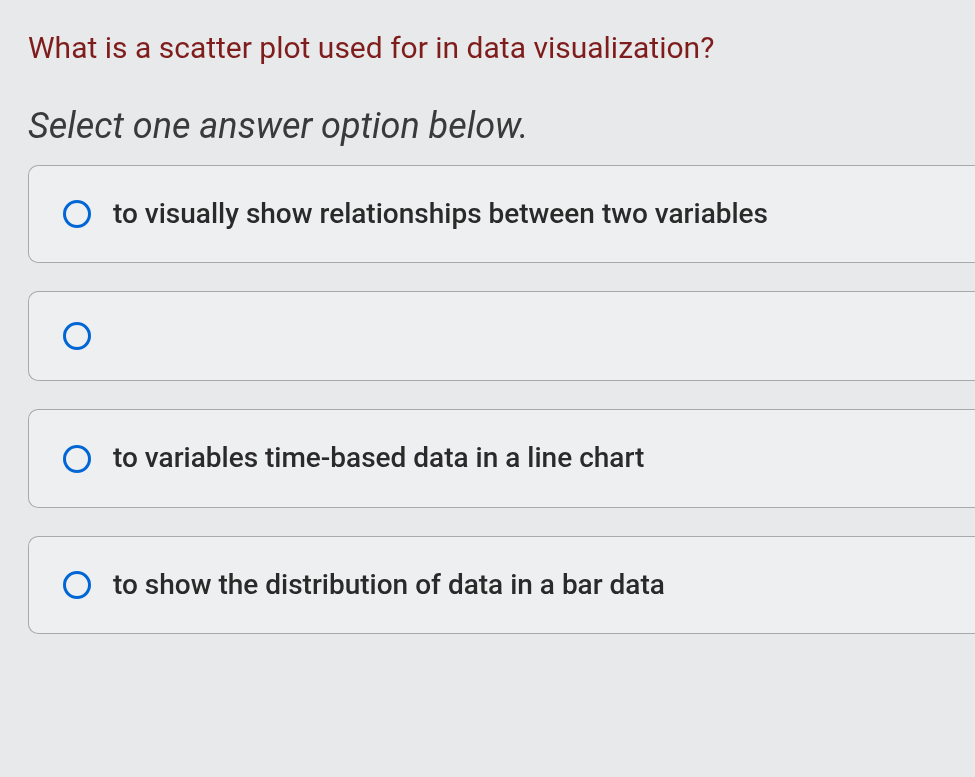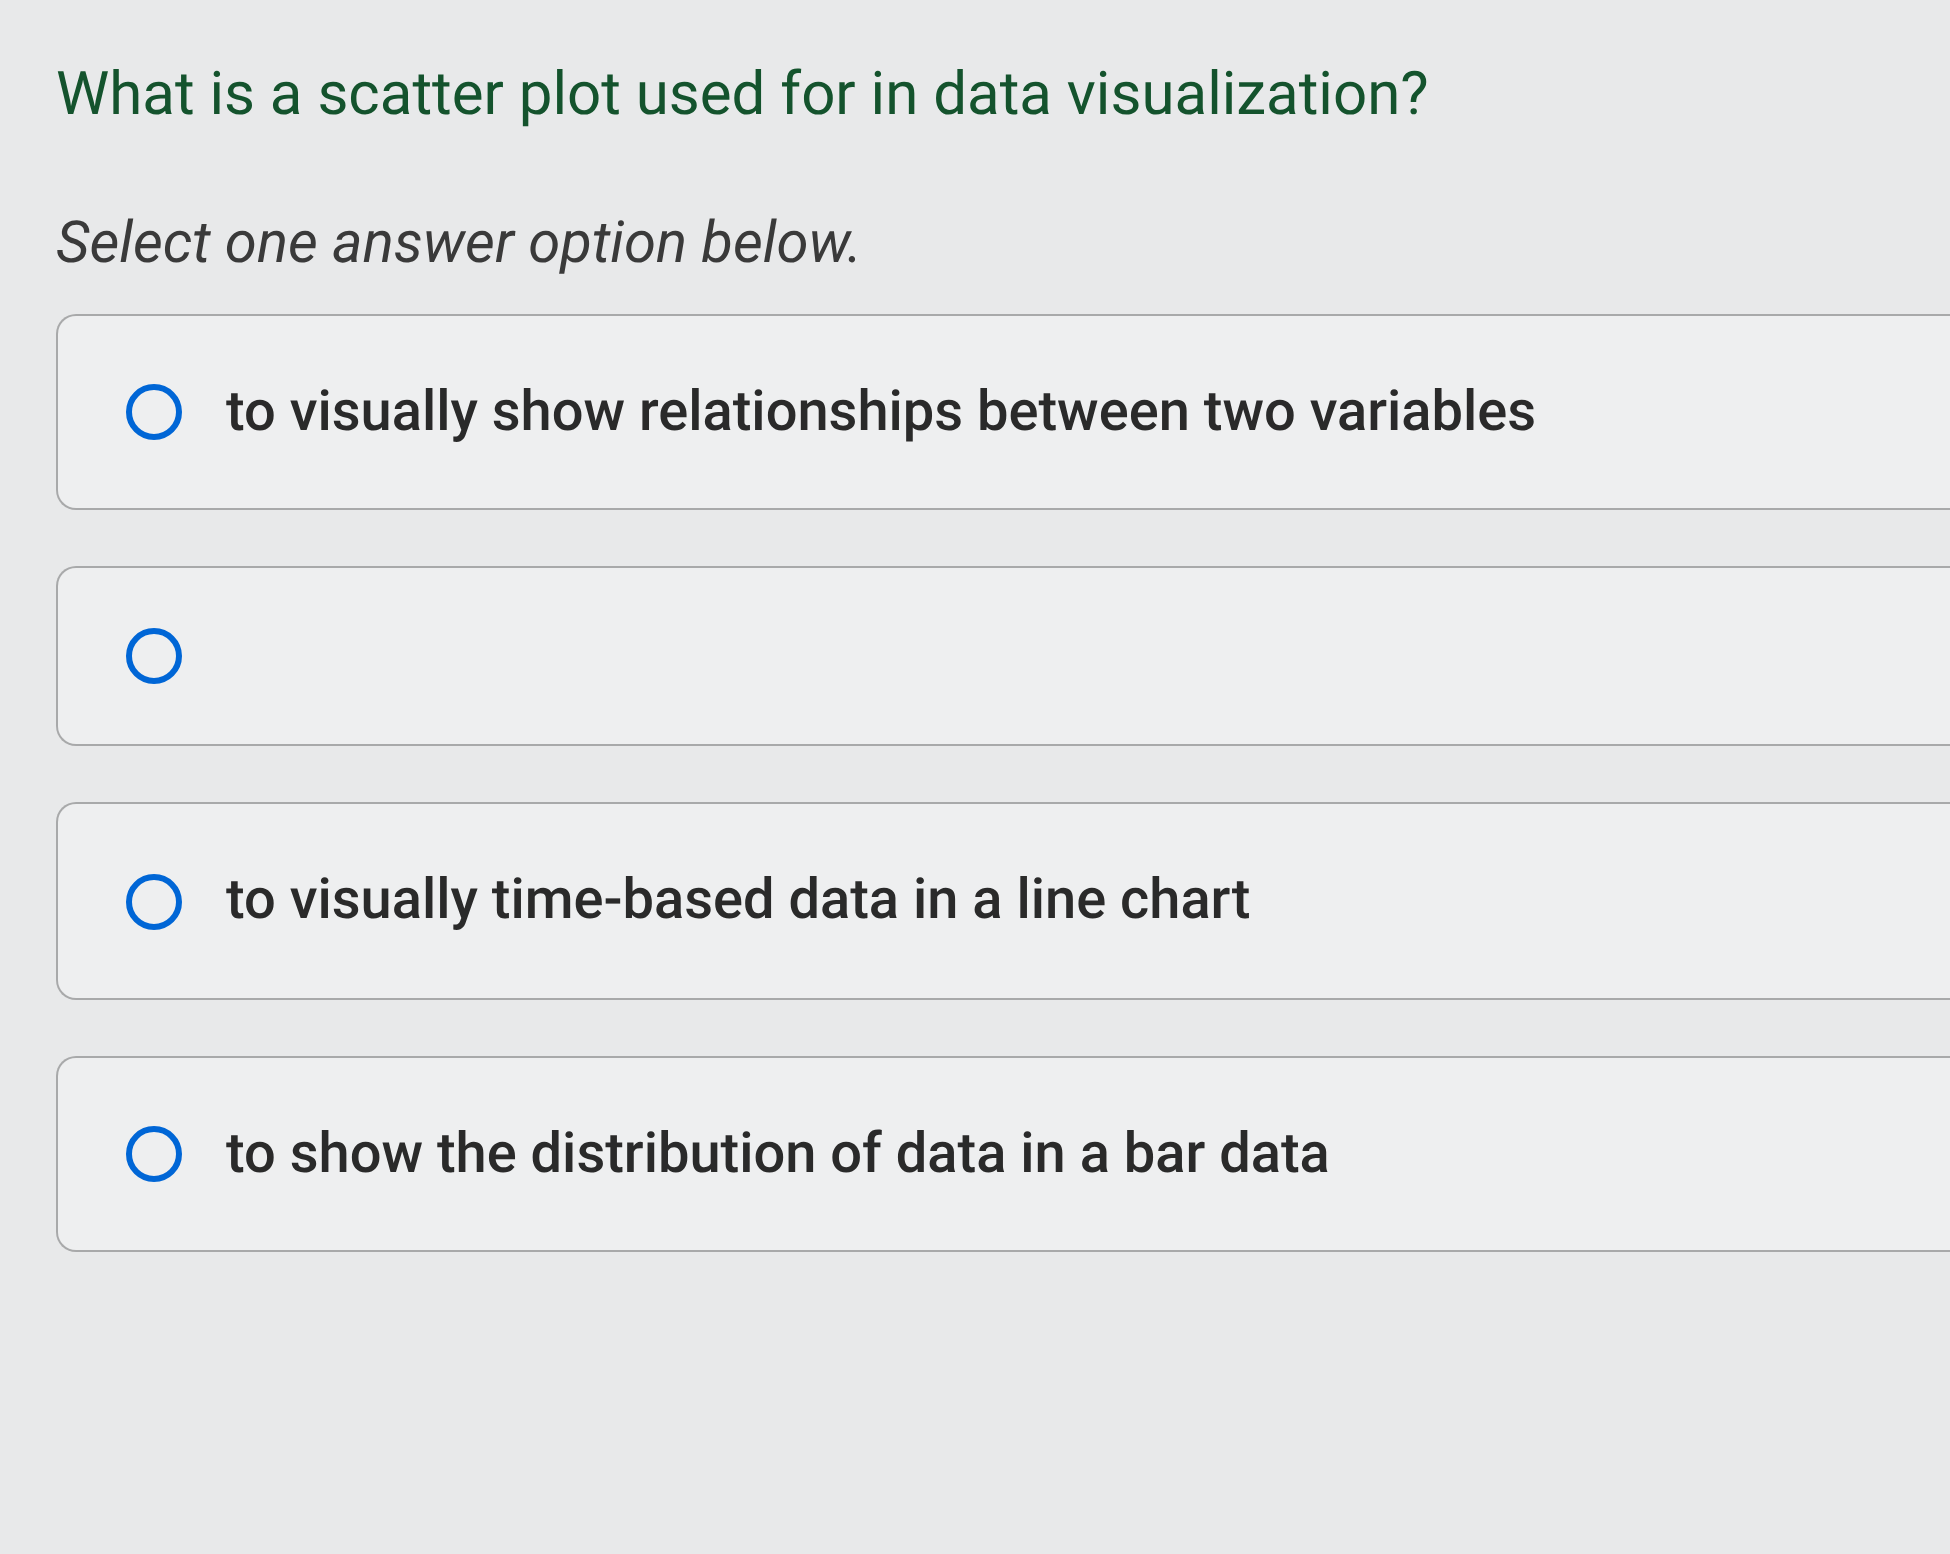--- a/index.html
+++ b/index.html
@@ -12,26 +12,26 @@
       background: #e8e9ea;
       padding: 28px 0 28px 28px;
       color: #2a2a2a;
       width: 975px;
       height: 777px;
       overflow: hidden;
     }
     .question-text {
       font-size: 30px;
       font-weight: 400;
-      color: #14532d;
+      color: #7f1d1d;
       margin-bottom: 38px;
       line-height: 1.3;
     }
     .instruction-text {
-      font-size: 29px;
+      font-size: 36px;
       font-weight: 400;
       font-style: italic;
       color: #3a3a3a;
       margin-bottom: 18px;
     }
     .options-container {
       display: flex;
       flex-direction: column;
       gap: 28px;
     }
@@ -77,21 +77,21 @@
     <span class="radio-circle"></span>
     <span class="option-label">to visually show relationships between two variables</span>
   </div>
 
   <div class="option">
     <span class="radio-circle"></span>
   </div>
 
   <div class="option">
     <span class="radio-circle"></span>
-    <span class="option-label">to visually time-based data in a line chart</span>
+    <span class="option-label">to variables time-based data in a line chart</span>
   </div>
 
   <div class="option">
     <span class="radio-circle"></span>
     <span class="option-label">to show the distribution of data in a bar data</span>
   </div>
 
 </div>
 
 </body></html>

